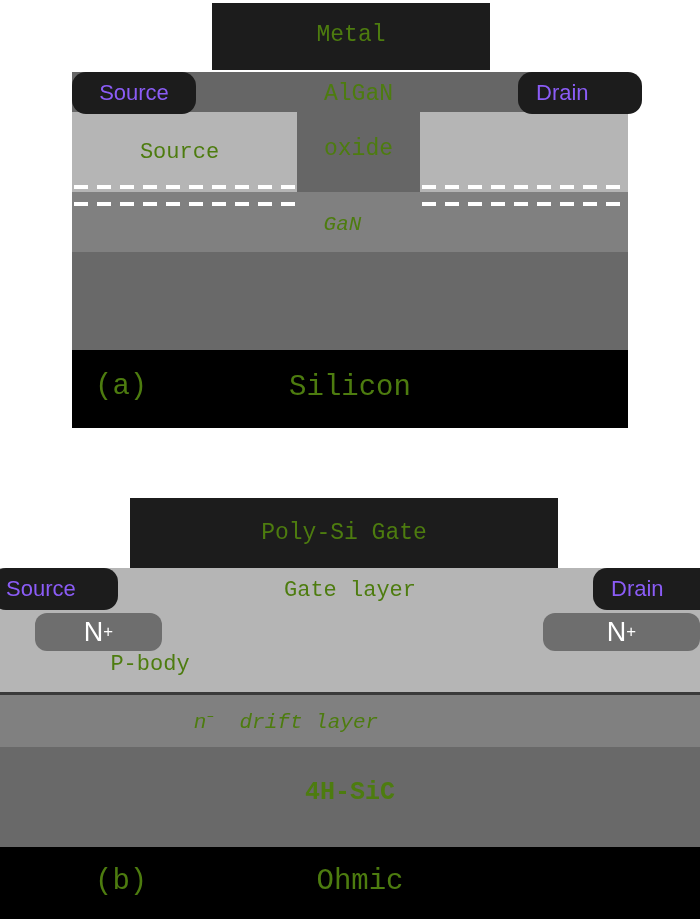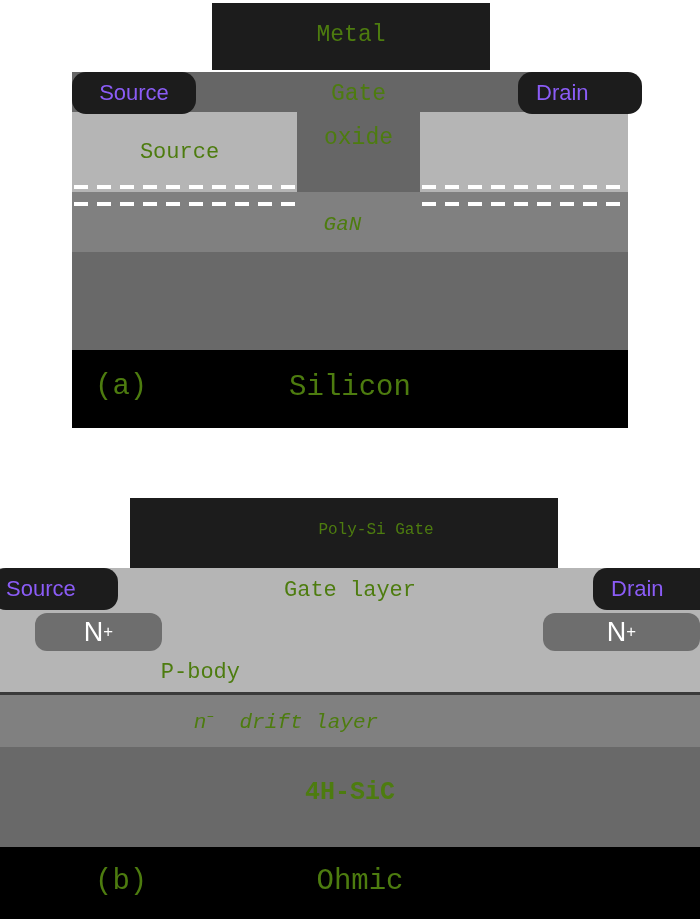--- a/index.html
+++ b/index.html
@@ -77,21 +77,21 @@
   .a-buffer    { left: 72px;  top: 252px; width: 556px; height: 98px;  background: #696969; }
   .a-silicon   { left: 72px;  top: 350px; width: 556px; height: 78px;  background: #000000; }
 
   .a-dash-1 { left: 74px;  top: 185px; width: 221px; }
   .a-dash-2 { left: 422px; top: 185px; width: 205px; }
   .a-dash-3 { left: 74px;  top: 202px; width: 221px; }
   .a-dash-4 { left: 422px; top: 202px; width: 205px; }
 
   .a-lbl-metal  { left: 212px; top: 24px;  width: 278px; font-size: 23px; }
   .a-lbl-gate   { left: 297px; top: 83px;  width: 123px; font-size: 23px; }
-  .a-lbl-oxide  { left: 297px; top: 127px; width: 123px; font-size: 23px; }
+  .a-lbl-oxide  { left: 297px; top: 138px; width: 123px; font-size: 23px; }
   .a-lbl-algan  { left: 72px;  top: 142px; width: 215px; font-size: 22px; }
   .a-lbl-gan    { left: 72px;  top: 214px; width: 541px; font-size: 21px; font-style: italic; }
   .a-lbl-buffer { left: 72px;  top: 287px; width: 556px; font-size: 24px; font-weight: bold; }
   .a-lbl-si     { left: 150px; top: 373px; width: 400px; font-size: 29px; }
   .a-lbl-tag    { left: 95px;  top: 372px; width: 90px;  font-size: 29px; text-align: left; }
 
   .a-badge-source { left: 72px;  top: 72px;  width: 124px; height: 42px; font-size: 22px; }
   .a-badge-drain  { left: 518px; top: 72px;  width: 124px; height: 42px; font-size: 22px;
                     justify-content: flex-start; padding-left: 18px; }
 
@@ -102,23 +102,23 @@
   .b-oxide    { left: 0px;   top: 98px;  width: 700px; height: 45px;  background: #b5b5b5; }
   .b-pbody    { left: 0px;   top: 143px; width: 700px; height: 80px;  background: #b5b5b5; }
   .b-pbline   { left: 0px;   top: 222px; width: 700px; height: 3px;   background: #3a3a3a; }
   .b-drift    { left: 0px;   top: 225px; width: 700px; height: 52px;  background: #808080; }
   .b-sic      { left: 0px;   top: 277px; width: 700px; height: 100px; background: #696969; }
   .b-ohmic    { left: 0px;   top: 377px; width: 700px; height: 72px;  background: #000000; }
 
   .b-nplus-l { left: 35px;  top: 143px; width: 127px; height: 38px; font-size: 27px; }
   .b-nplus-r { left: 543px; top: 143px; width: 157px; height: 38px; font-size: 27px; }
 
-  .b-lbl-gate   { left: 130px; top: 52px;  width: 428px; font-size: 16px; padding-left: 32px; }
+  .b-lbl-gate   { left: 130px; top: 52px;  width: 428px; font-size: 23px; }
   .b-lbl-oxide  { left: 0px;   top: 110px; width: 700px; font-size: 22px; }
-  .b-lbl-pbody  { left: 60px;  top: 192px; width: 180px; font-size: 22px; text-align: right; }
+  .b-lbl-pbody  { left: 60px;  top: 184px; width: 180px; font-size: 22px; text-align: center; }
   .b-lbl-drift  { left: 0px;   top: 240px; width: 572px; font-size: 21px; font-style: italic; }
   .b-lbl-sic    { left: 0px;   top: 310px; width: 700px; font-size: 25px; font-weight: bold; }
   .b-lbl-sub    { left: 0px;   top: 345px; width: 700px; font-size: 20px; font-style: italic; }
   .b-lbl-ohmic  { left: 180px; top: 397px; width: 360px; font-size: 29px; }
   .b-lbl-tag    { left: 95px;  top: 397px; width: 90px;  font-size: 29px; text-align: left; }
 
   .b-badge-source { left: -8px;  top: 98px; width: 126px; height: 42px; font-size: 22px;
                     justify-content: flex-start; padding-left: 14px; }
   .b-badge-drain  { left: 593px; top: 98px; width: 126px; height: 42px; font-size: 22px;
                     justify-content: flex-start; padding-left: 18px; }
@@ -140,21 +140,21 @@
     <div class="layer a-gan"></div>
     <div class="layer a-buffer"></div>
     <div class="layer a-silicon"></div>
 
     <div class="dash a-dash-1"></div>
     <div class="dash a-dash-2"></div>
     <div class="dash a-dash-3"></div>
     <div class="dash a-dash-4"></div>
 
     <div class="lbl a-lbl-metal">Metal</div>
-    <div class="lbl a-lbl-gate">Gate</div>
+    <div class="lbl a-lbl-gate">AlGaN</div>
     <div class="lbl a-lbl-oxide">oxide</div>
     <div class="lbl a-lbl-algan">Source</div>
     <div class="lbl a-lbl-gan">GaN</div>
     <div class="lbl a-lbl-si">Silicon</div>
     <div class="lbl a-lbl-tag">(a)</div>
 
     <div class="badge a-badge-source">Source</div>
     <div class="badge a-badge-drain">Drain</div>
   </div>
 

